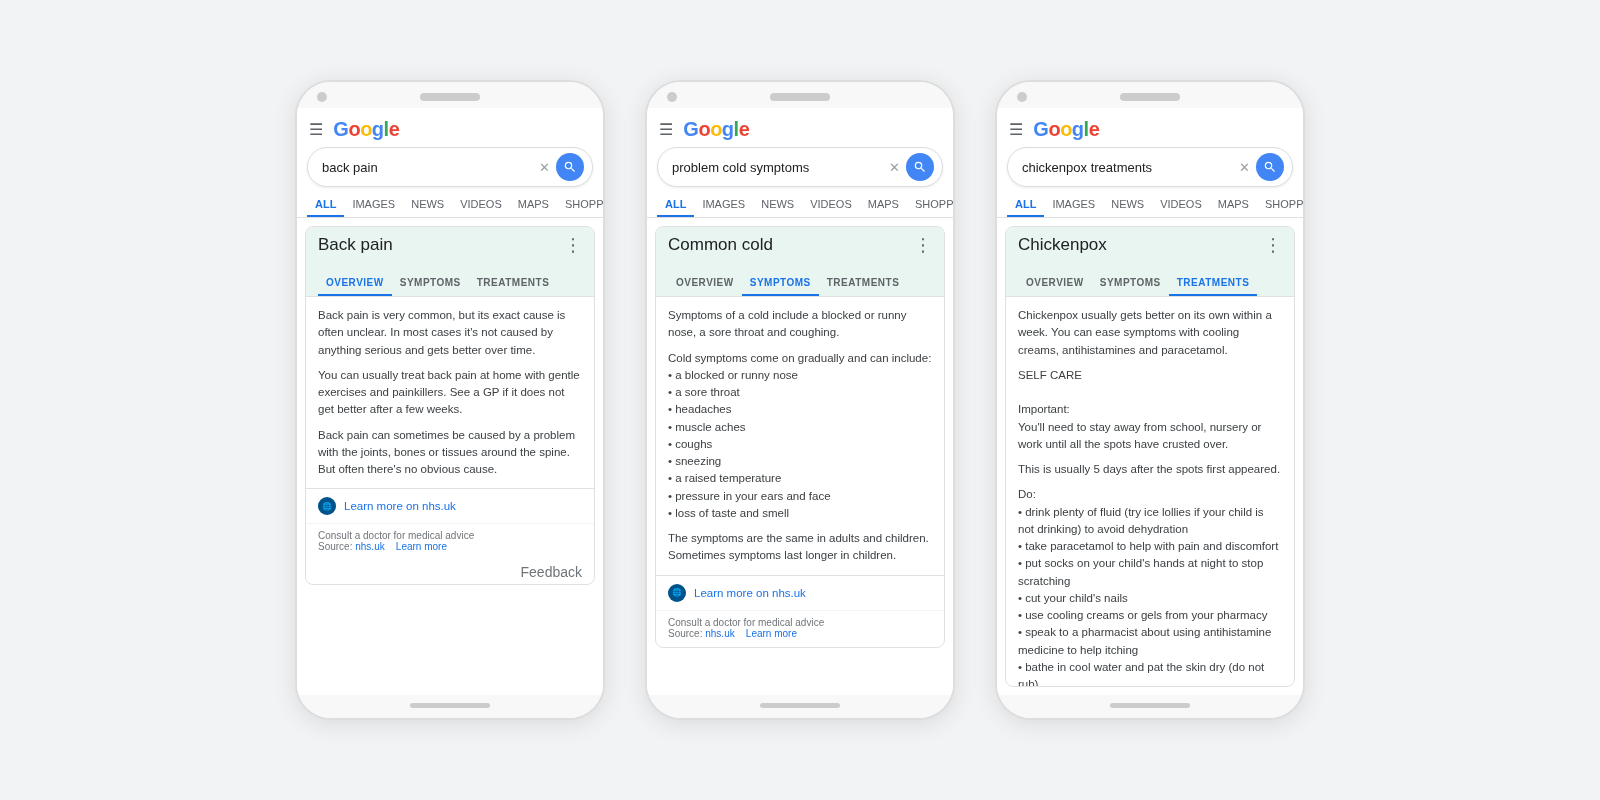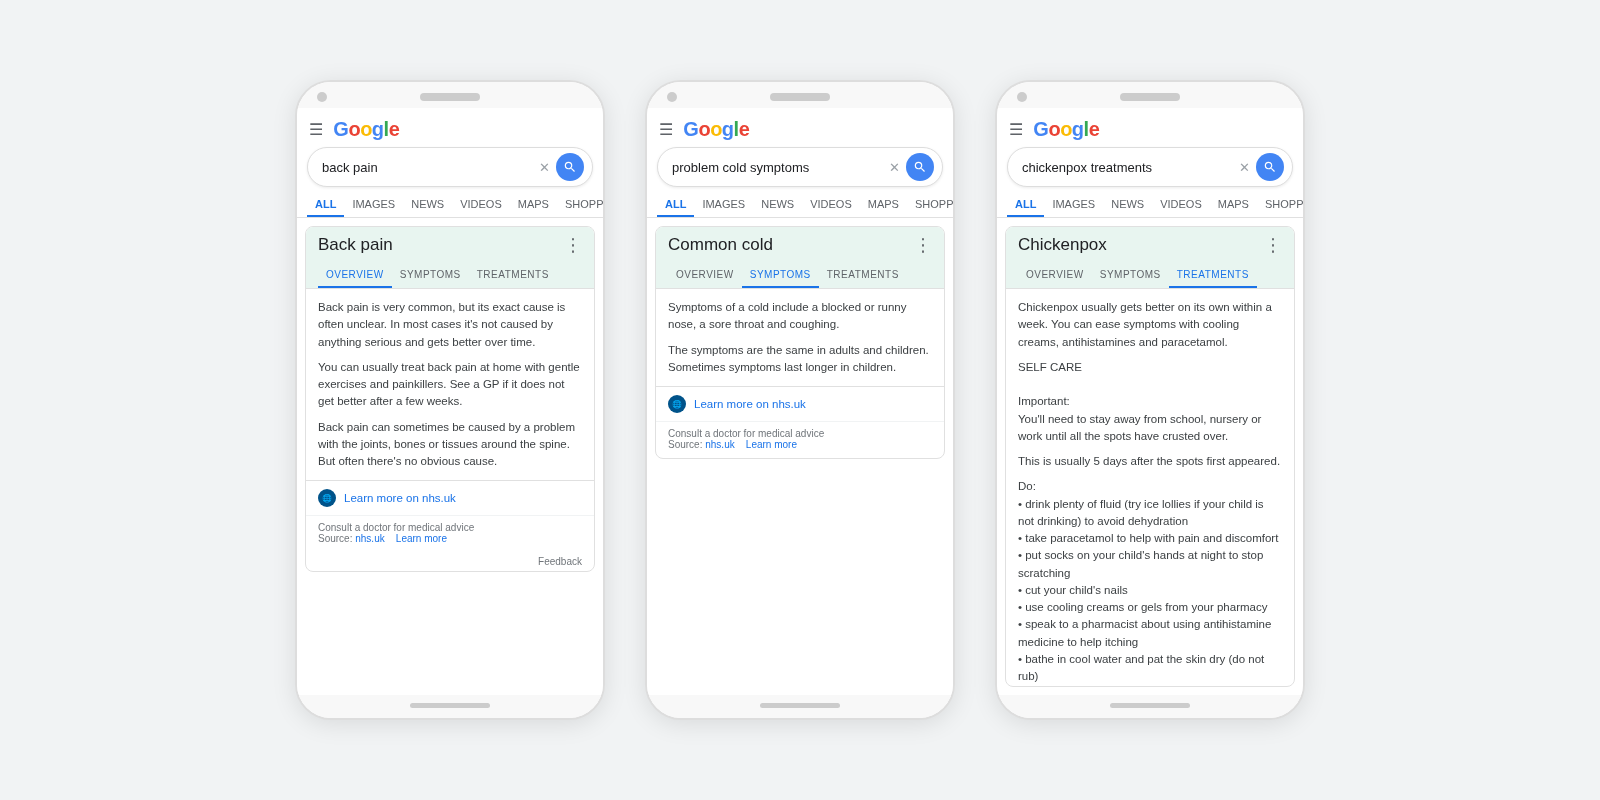--- a/index.html
+++ b/index.html
@@ -151,25 +151,26 @@
       line-height: 1;
     }
     .card-tabs {
       display: flex;
       border-bottom: 1px solid #e0e0e0;
       padding: 0 12px;
       background: #e8f5f0;
     }
     .card-tab {
       font-size: 10px;
-      font-weight: normal;
+      font-weight: bold;
       padding: 6px 8px;
       color: #5f6368;
       letter-spacing: 0.5px;
       cursor: pointer;
+      margin-top: 8px;
     }
     .card-tab.active {
       color: #1a73e8;
       border-bottom: 2px solid #1a73e8;
     }
     .card-body {
       padding: 10px 12px;
       font-size: 11.5px;
       color: #3c4043;
       line-height: 1.5;
@@ -198,21 +199,21 @@
       padding: 6px 12px 8px 12px;
       font-size: 10px;
       color: #70757a;
       border-top: 1px solid #f1f3f4;
     }
     .card-footer a { color: #1a73e8; text-decoration: none; }
     .feedback-row {
       display: flex;
       justify-content: flex-end;
       padding: 4px 12px;
-      font-size: 10px;
+      font-size: 14px;
       color: #70757a;
       text-align: center;
     }
     .phone-bottom-bar {
       display: flex;
       justify-content: center;
       padding: 8px 0 10px 0;
       background: #f8f8f8;
       border-radius: 0 0 36px 36px;
     }
@@ -326,20 +327,21 @@
           <span class="card-title">Common cold</span>
           <span class="dots-menu">⋮</span>
         </div>
         <div class="card-tabs">
           <div class="card-tab">OVERVIEW</div>
           <div class="card-tab active">SYMPTOMS</div>
           <div class="card-tab">TREATMENTS</div>
         </div>
         <div class="card-body">
           <p>Symptoms of a cold include a blocked or runny nose, a sore throat and coughing.</p>
+          <p>Cold symptoms come on gradually and can include:<br>• a blocked or runny nose<br>• a sore throat<br>• headaches<br>• muscle aches<br>• coughs<br>• sneezing<br>• a raised temperature<br>• pressure in your ears and face<br>• loss of taste and smell</p>
           <p>The symptoms are the same in adults and children. Sometimes symptoms last longer in children.</p>
         </div>
         <div class="nhs-link">
           <div class="nhs-icon">🌐</div>
           <span>Learn more on nhs.uk</span>
         </div>
         <div class="card-footer">
           <div>Consult a doctor for medical advice</div>
           <div>Source: <a>nhs.uk</a> &nbsp;&nbsp; <a>Learn more</a></div>
         </div>

